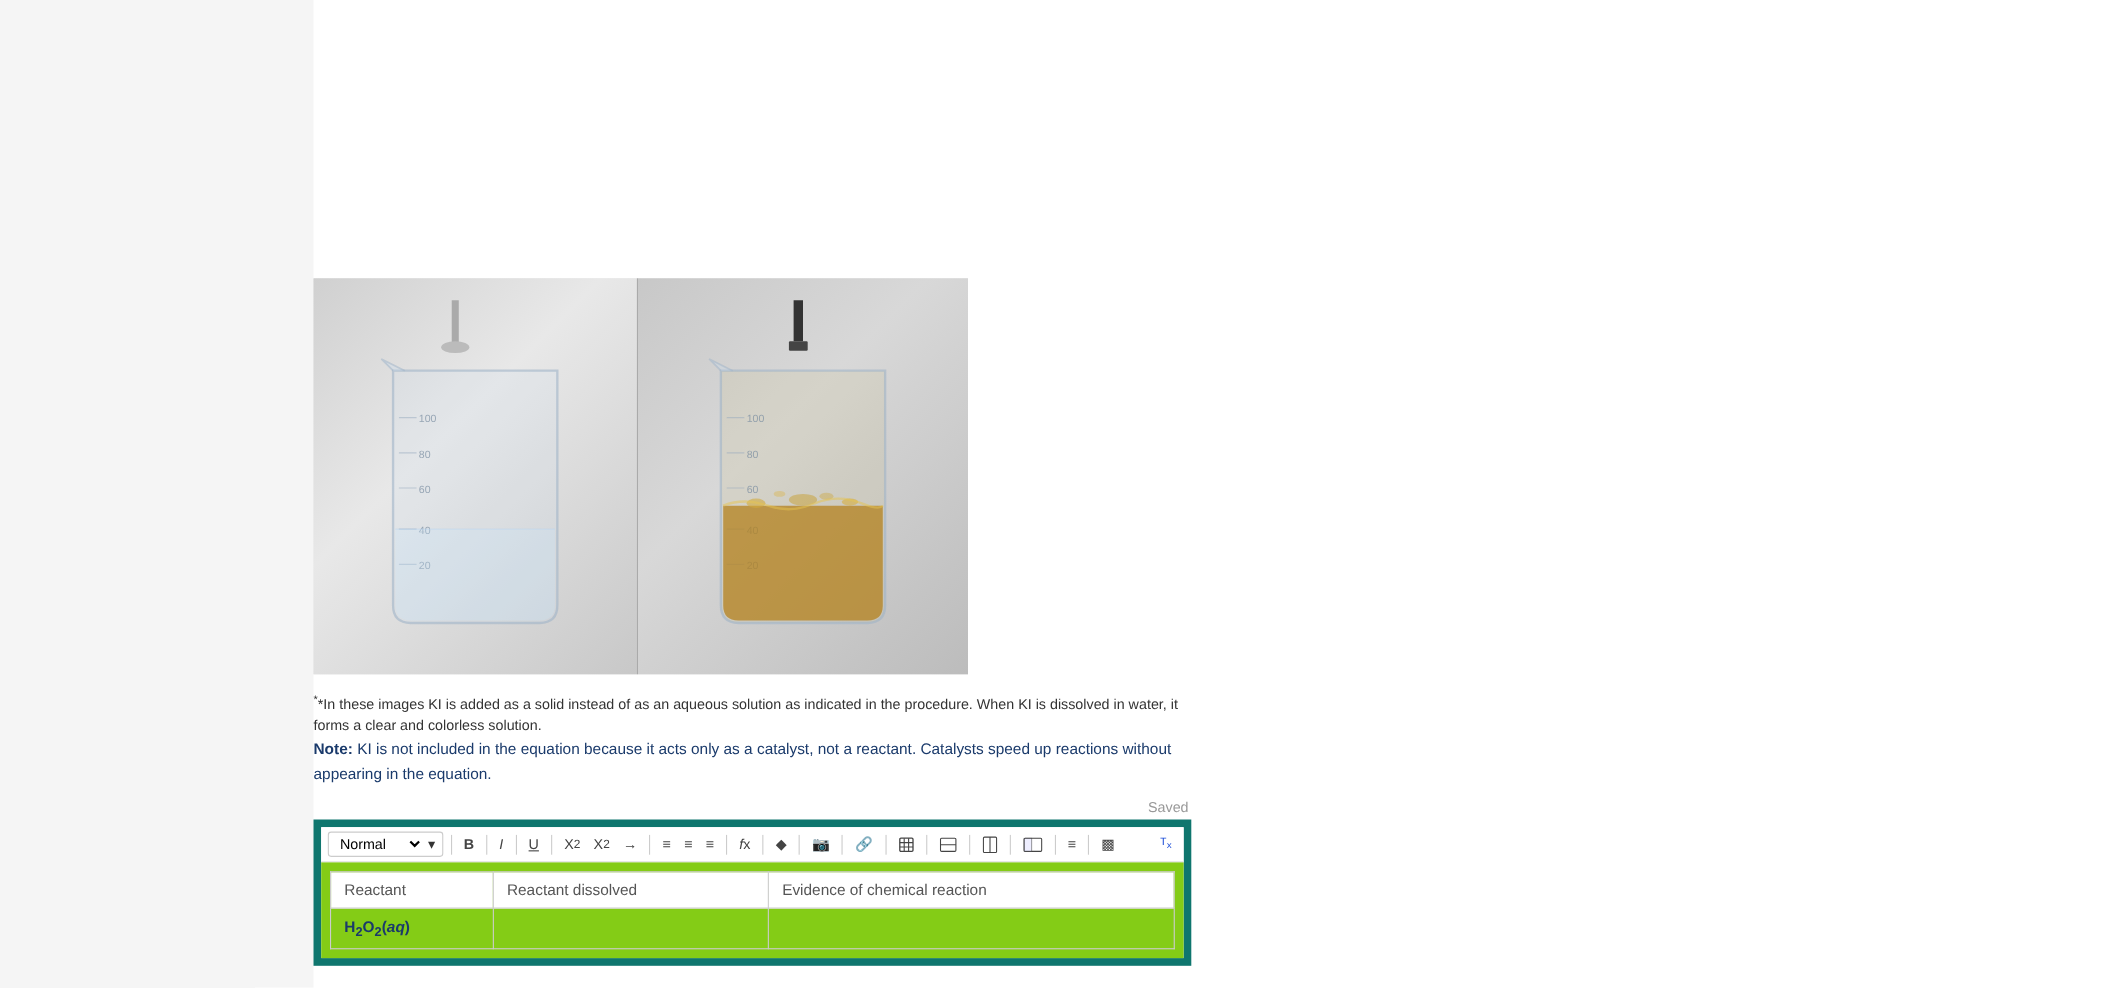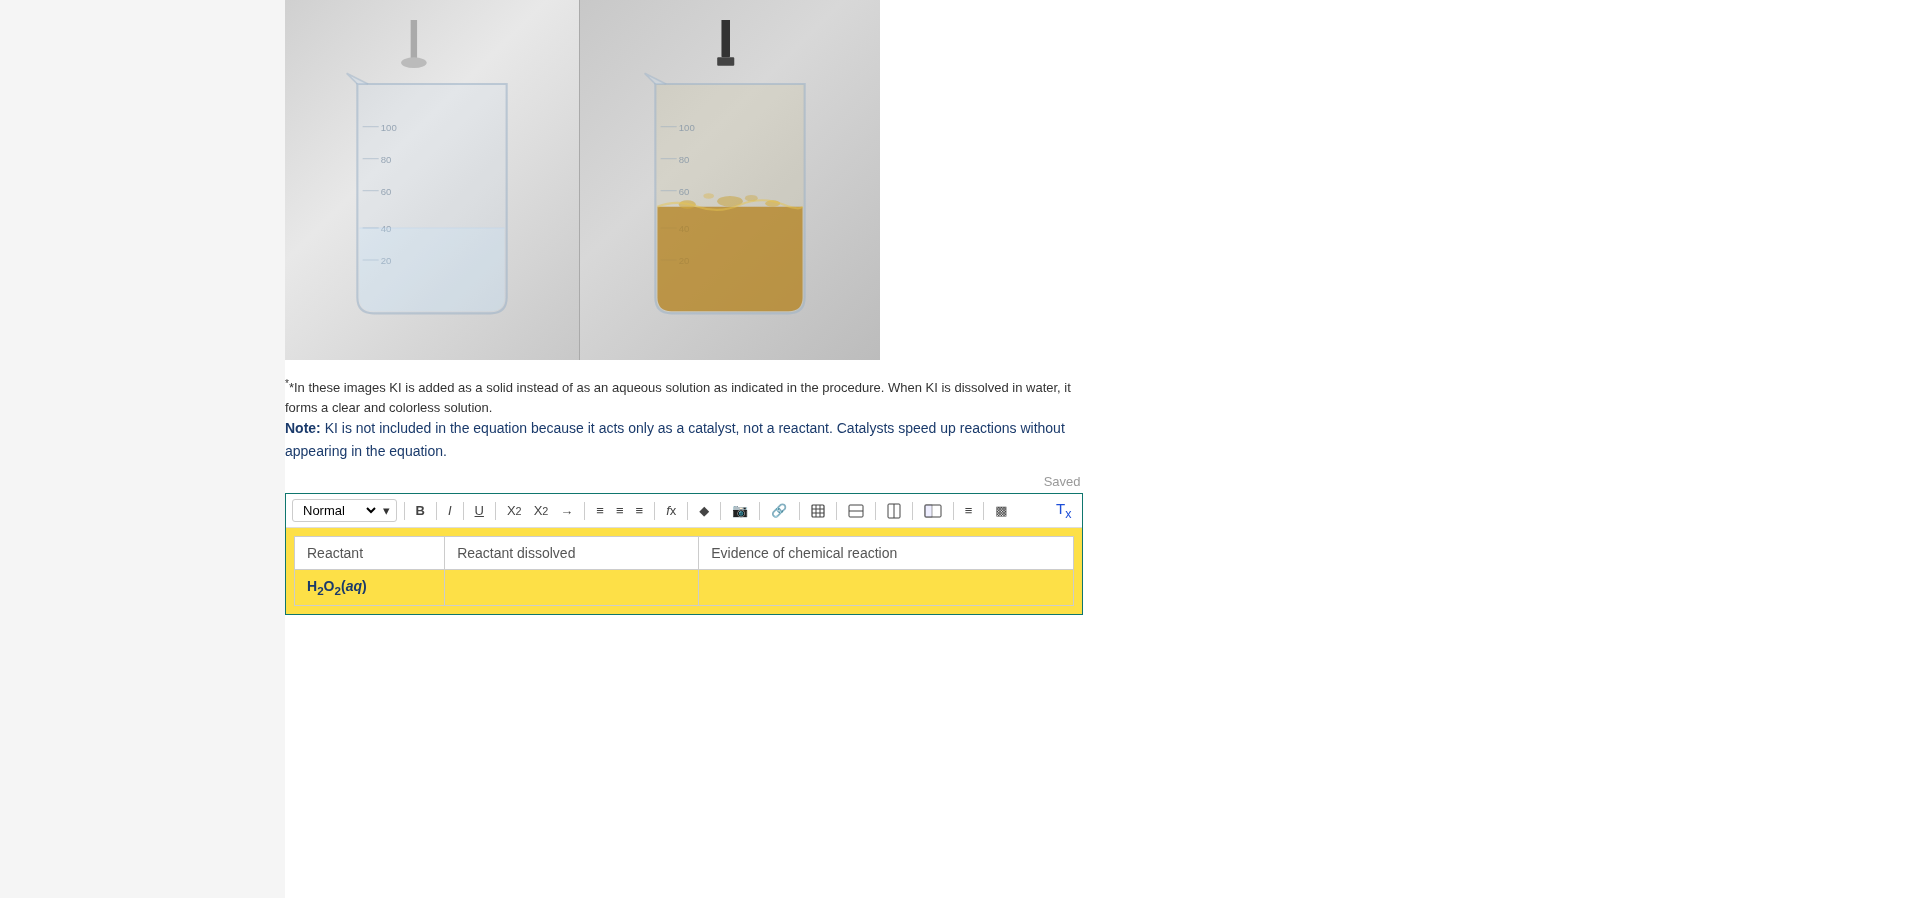--- a/index.html
+++ b/index.html
@@ -9,20 +9,21 @@
       font-size: 14px;
       color: #333;
       width: 1920px;
       min-height: 898px;
     }
 
     .page-container {
       display: flex;
       width: 1920px;
       min-height: 898px;
+      align-items: flex-end;
     }
 
     .left-margin {
       width: 285px;
       min-height: 898px;
       background: #f5f5f5;
       flex-shrink: 0;
     }
 
     .content-area {
@@ -124,21 +125,21 @@
     .saved-indicator {
       text-align: right;
       color: #999;
       font-size: 13px;
       margin-bottom: 4px;
       padding-right: 2px;
     }
 
     
     .editor-wrapper {
-      border: 1px solid #0f766e;
+      border: 7px solid #0f766e;
       max-width: 990px;
     }
 
     .toolbar {
       display: flex;
       align-items: center;
       border-bottom: 1px solid #ddd;
       padding: 4px 6px;
       background: #fff;
       gap: 4px;
@@ -191,29 +192,29 @@
 
     .toolbar-spacer {
       flex: 1;
     }
 
     .clear-format-btn {
       background: none;
       border: none;
       cursor: pointer;
       padding: 2px 4px;
-      font-size: 15px;
+      font-size: 10px;
       color: #1d4ed8;
-      font-family: Liberation Sans, sans-serif;
+      font-family: Liberation Mono, monospace;
     }
 
     
     .editor-table-wrapper {
       padding: 8px;
-      background: #fde047;
+      background: #84cc16;
     }
 
     .data-table {
       width: 100%;
       border-collapse: collapse;
       font-size: 14px;
     }
 
     .data-table th, .data-table td {
       border: 1px solid #ccc;

